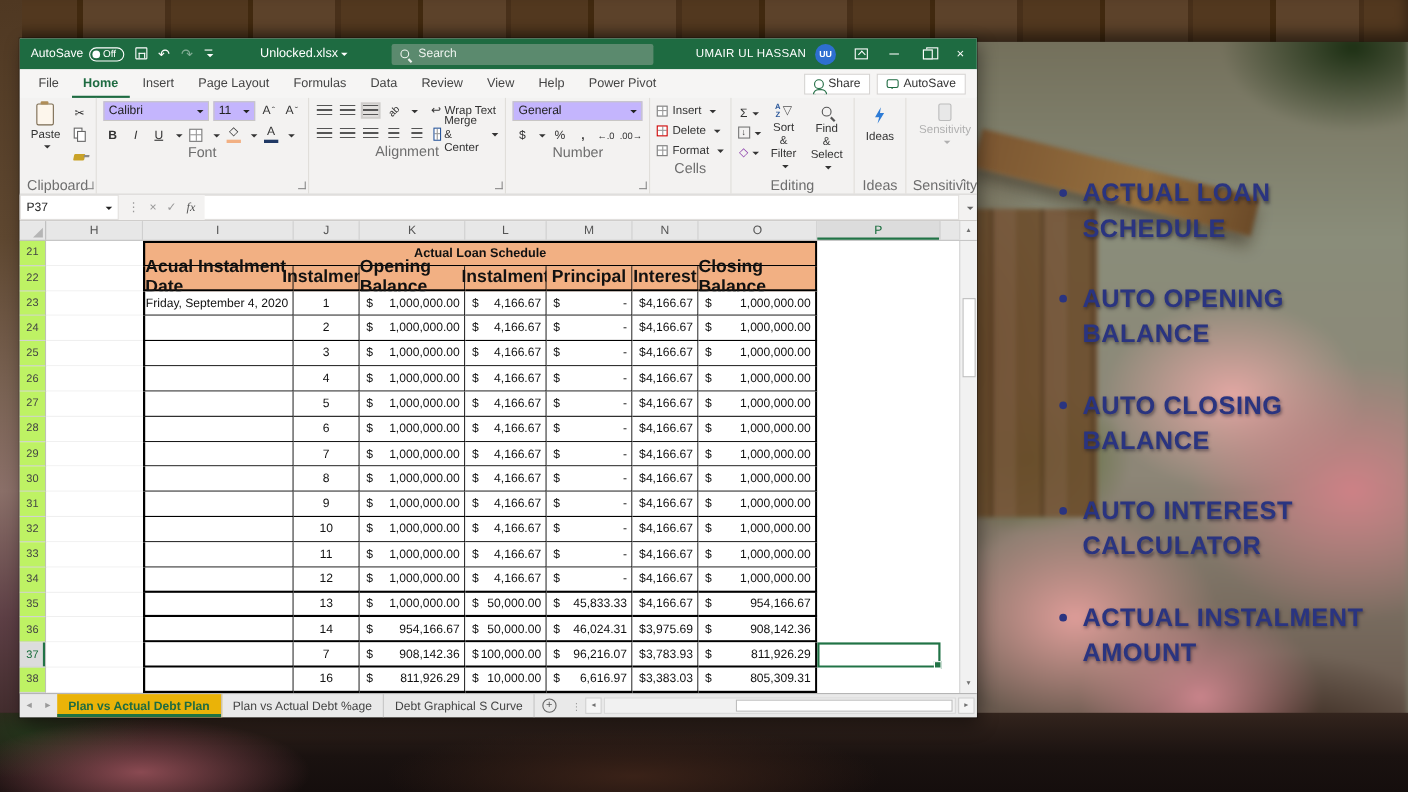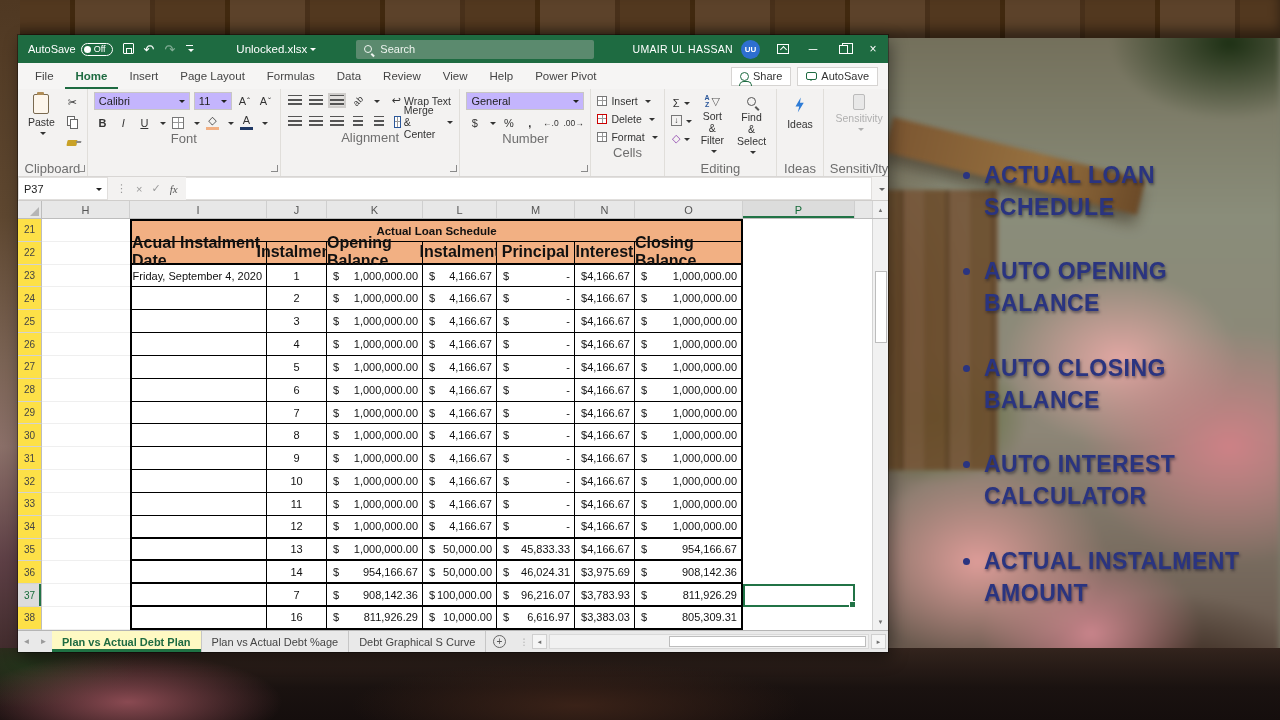--- a/index.html
+++ b/index.html
@@ -147,21 +147,21 @@
   .col:nth-child(4){width:96px;} .col:nth-child(5){width:74px;} .col:nth-child(6){width:78px;}
   .col:nth-child(7){width:60px;} .col:nth-child(8){width:108px;} .col:nth-child(9){width:112px;}
   .col.sel { box-shadow:inset 0 -2px 0 #217346; color:#156b3a; background:#dcdcdc; }
   .colh-fill { flex:1; }
   .vsc-top { width:16px; flex:none; background:#f1f1f1; border-left:1px solid #d4d4d4; display:flex; align-items:center; justify-content:center; font-size:6px; color:#707070; }
 
   .gridwrap { flex:1; display:flex; min-height:0; }
   .grid { flex:1; display:flex; flex-direction:column; min-width:0; }
   .drows { display:contents; }
   .grow { flex:1; display:flex; min-height:0; }
-  .rh { width:24px; flex:none; background:#fde047; border-right:1px solid #bdbdbd; border-bottom:1px solid #d2d2d2;
+  .rh { width:24px; flex:none; background:#bef264; border-right:1px solid #bdbdbd; border-bottom:1px solid #d2d2d2;
     display:flex; align-items:center; justify-content:center; font-size:10px; color:#444; }
   .rh.sel { box-shadow:inset -2px 0 0 #217346; color:#156b3a; background:#dcdcdc; }
   .cell { display:flex; align-items:center; background:#fff; flex:none; }
   .ch { width:88px; border-bottom:1px solid #efefef; }
   .ci { width:137px; } .cj { width:60px; } .ck { width:96px; } .cl { width:74px; }
   .cm { width:78px; } .cn { width:60px; } .co { width:108px; } .cp { width:112px; position:relative; }
   .fill { flex:1; background:#fff; }
   .tb { border-right:1px solid #000; border-bottom:1px solid #000; font-size:11px; color:#111; }
   .tb.ci { border-left:2px solid #000; }
   .tb.co { border-right-width:2px; }
@@ -179,21 +179,21 @@
   .cp.selcell::after { content:''; position:absolute; right:-3px; bottom:-3px; width:5px; height:5px; background:#217346; border:1px solid #fff; }
 
   .vscroll { width:16px; flex:none; background:#f1f1f1; border-left:1px solid #d4d4d4; display:flex; flex-direction:column; align-items:center; }
   .vthumb { width:12px; height:72px; margin-top:52px; background:#fff; border:1px solid #bdbdbd; }
   .vs-bot { margin-top:auto; height:16px; display:flex; align-items:center; justify-content:center; font-size:6px; color:#707070; width:100%; }
 
   
   .tabbar { height:22px; flex:none; background:#e9e9e9; border-top:1px solid #b5b5b5; display:flex; align-items:stretch; font-size:11px; }
   .tnav { width:17px; display:flex; align-items:center; justify-content:center; color:#9a9a9a; font-size:8px; }
   .stab { padding:0 10px; display:flex; align-items:center; color:#444; border-right:1px solid #c6c6c6; white-space:nowrap; }
-  .stab.active { background:#fef9c3; color:#1e6b41; font-weight:bold; box-shadow:inset 0 -3px 0 #1f7244; }
+  .stab.active { background:#eab308; color:#1e6b41; font-weight:bold; box-shadow:inset 0 -3px 0 #1f7244; }
   .plusbtn { width:26px; display:flex; align-items:center; justify-content:center; }
   .plusbtn span { width:13px; height:13px; border:1px solid #666; border-radius:50%; display:flex; align-items:center; justify-content:center; font-size:10px; color:#555; line-height:1; }
   .splitdots { width:12px; display:flex; align-items:center; justify-content:center; color:#9a9a9a; font-size:9px; }
   .hscroll { margin-left:auto; display:flex; align-items:center; width:372px; padding:0 2px; gap:2px; }
   .harr { width:15px; height:15px; background:#f5f5f5; border:1px solid #cfcfcf; display:flex; align-items:center; justify-content:center; font-size:6px; color:#707070; }
   .htrack { flex:1; height:15px; background:#f1f1f1; border:1px solid #d9d9d9; position:relative; }
   .hthumb { position:absolute; right:2px; top:1px; height:11px; width:62%; background:#fff; border:1px solid #bdbdbd; }
 </style>
 </head>
 <body>

